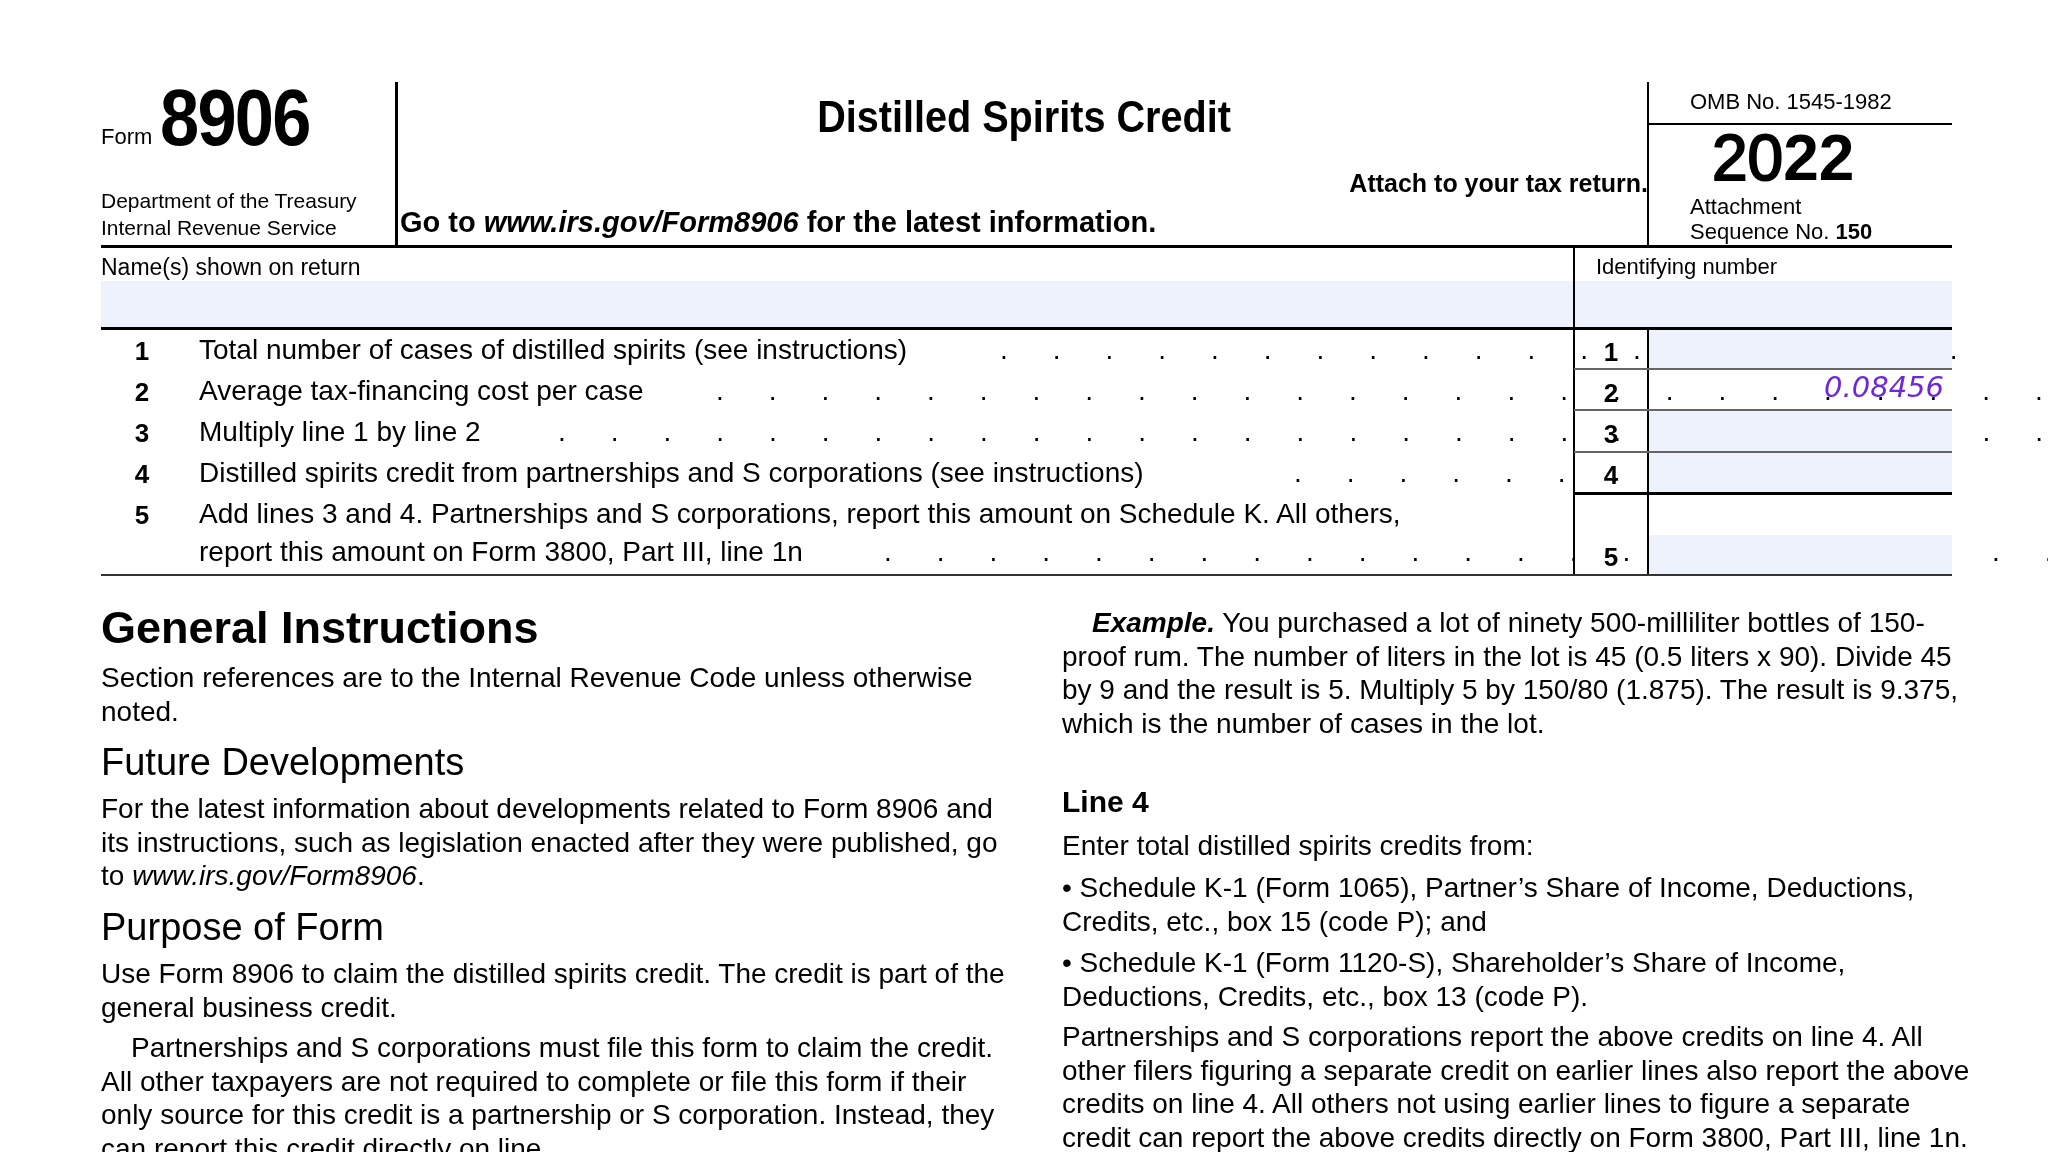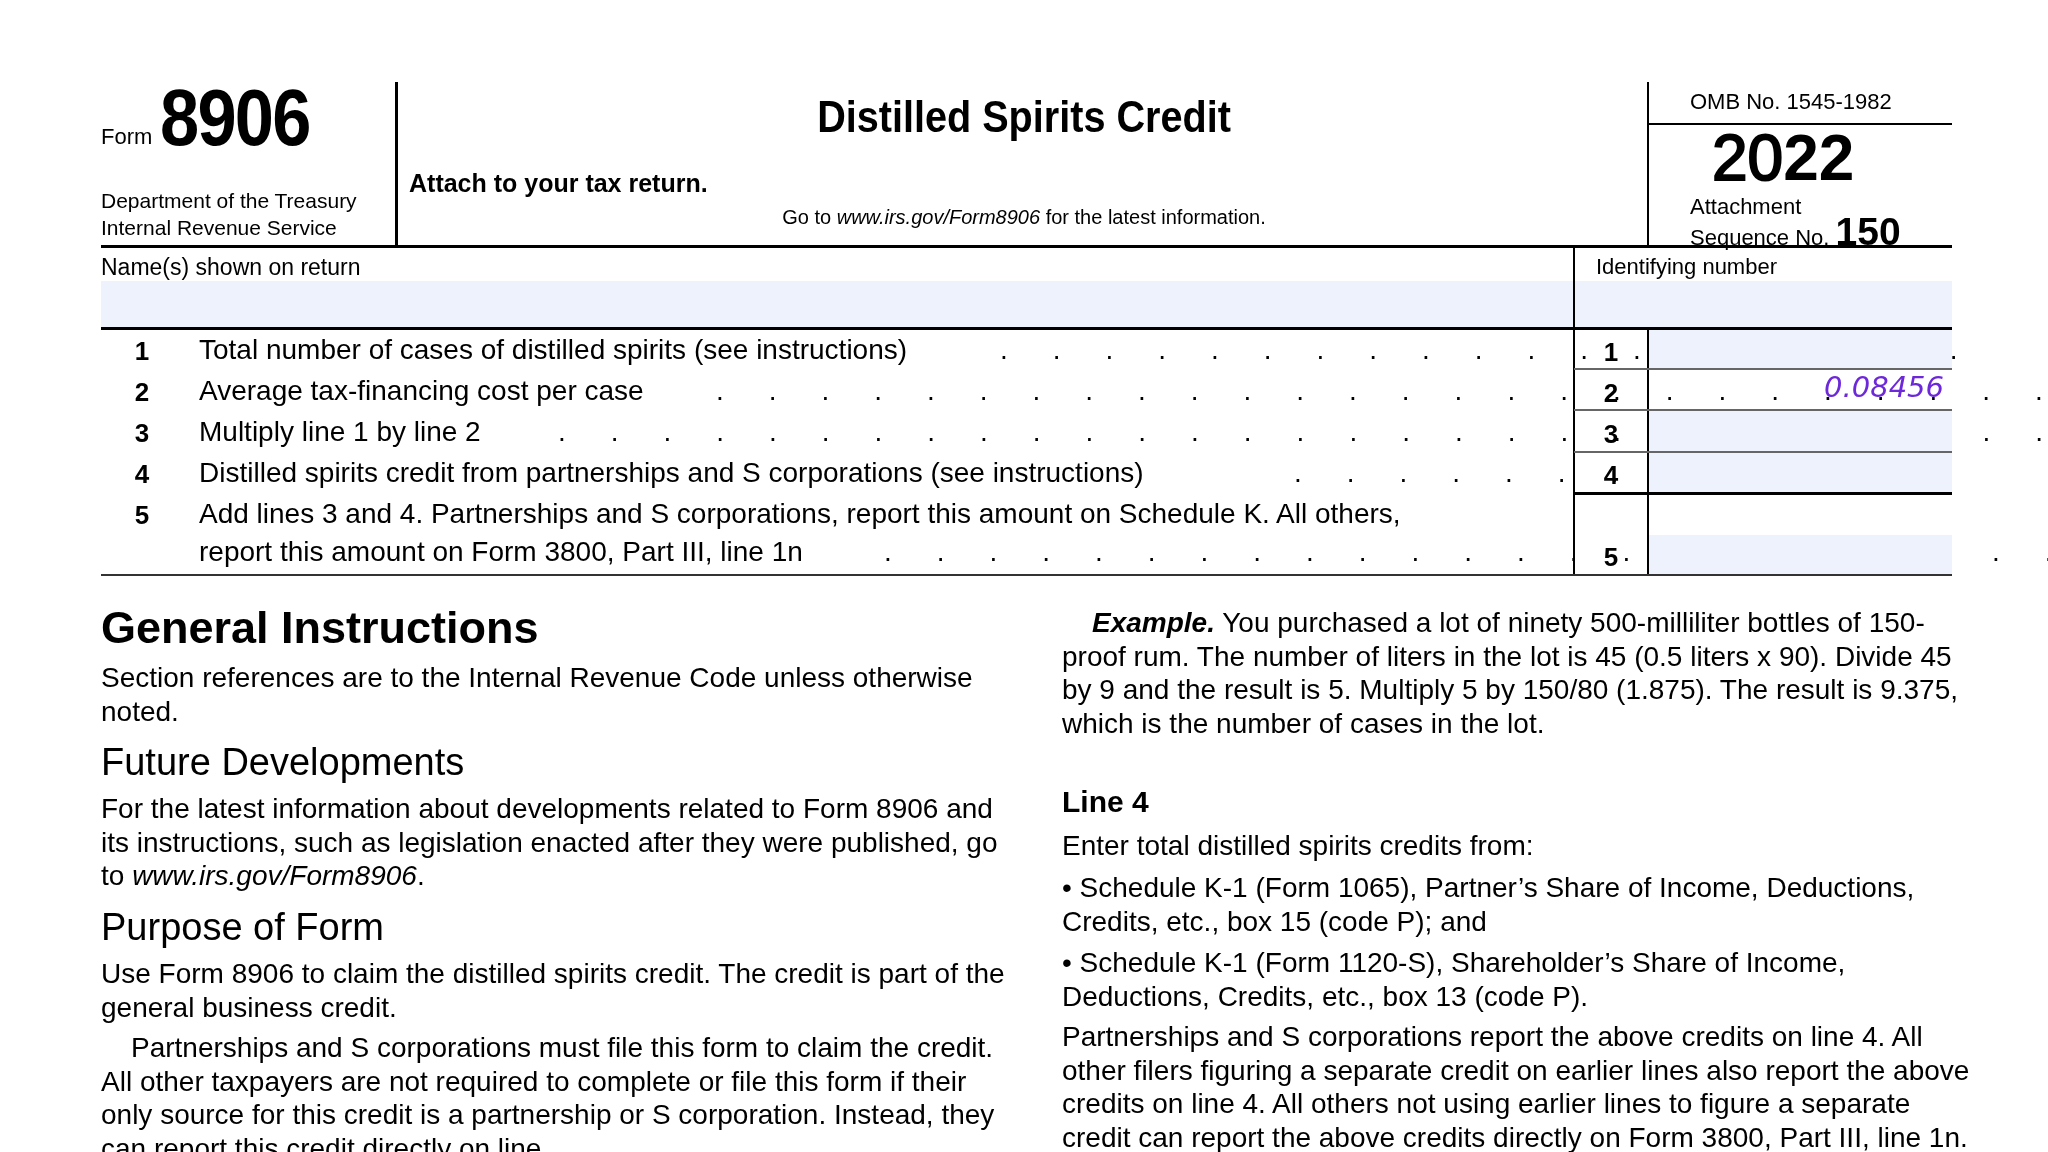--- a/index.html
+++ b/index.html
@@ -7,28 +7,28 @@
          font-family:"Liberation Sans", sans-serif; }
   .abs { position:absolute; }
   .hline { position:absolute; background:#000; }
   .vline { position:absolute; background:#000; }
 
   
   .form-label { left:101px; top:124px; font-size:22px; }
   .form-number { left:160px; top:72px; font-size:80px; font-weight:bold; letter-spacing:-2px; transform:scaleX(0.88); transform-origin:left top; }
   .dept { left:101px; top:187px; font-size:21px; line-height:27px; }
   .title { left:400px; width:1248px; top:92px; text-align:center; font-size:44px; font-weight:bold; transform:scaleX(0.9); }
-  .sub1 { left:409px; width:1248px; top:169px; text-align:left; font-size:25px; font-weight:bold; }
-  .sub2 { left:400px; width:1248px; top:206px; text-align:center; font-size:20px; font-weight:normal; }
+  .sub1 { left:400px; width:1248px; top:169px; text-align:right; font-size:25px; font-weight:bold; }
+  .sub2 { left:400px; width:1248px; top:206px; text-align:left; font-size:29px; font-weight:bold; }
   .sub2 i { font-style:italic; }
   .omb { left:1690px; top:89px; font-size:22px; }
   .year { left:1712px; top:126px; font-size:64px; font-weight:bold; line-height:1; }
   .year .outline { color:#000000; -webkit-text-stroke:2px #000; font-weight:normal; }
   .attach { left:1690px; top:194px; font-size:22px; line-height:25px; }
-  .seq-num { font-size:39px; font-weight:bold;text-align:center; }
+  .seq-num { font-size:22px; font-weight:bold;text-align:center; }
 
   
   .name-label { left:101px; top:254px; font-size:23px; }
   .id-label { left:1596px; top:254px; font-size:22px; font-weight:normal; }
   .fill { position:absolute; background:#eef2fc; }
 
   
   .ln-num { position:absolute; font-size:26px; font-weight:bold; width:40px; text-align:center; }
   .ln-text { position:absolute; left:199px; font-size:28px; white-space:nowrap; }
   .ln-dots { position:absolute; font-size:28px; letter-spacing:18.6px; white-space:nowrap; }

